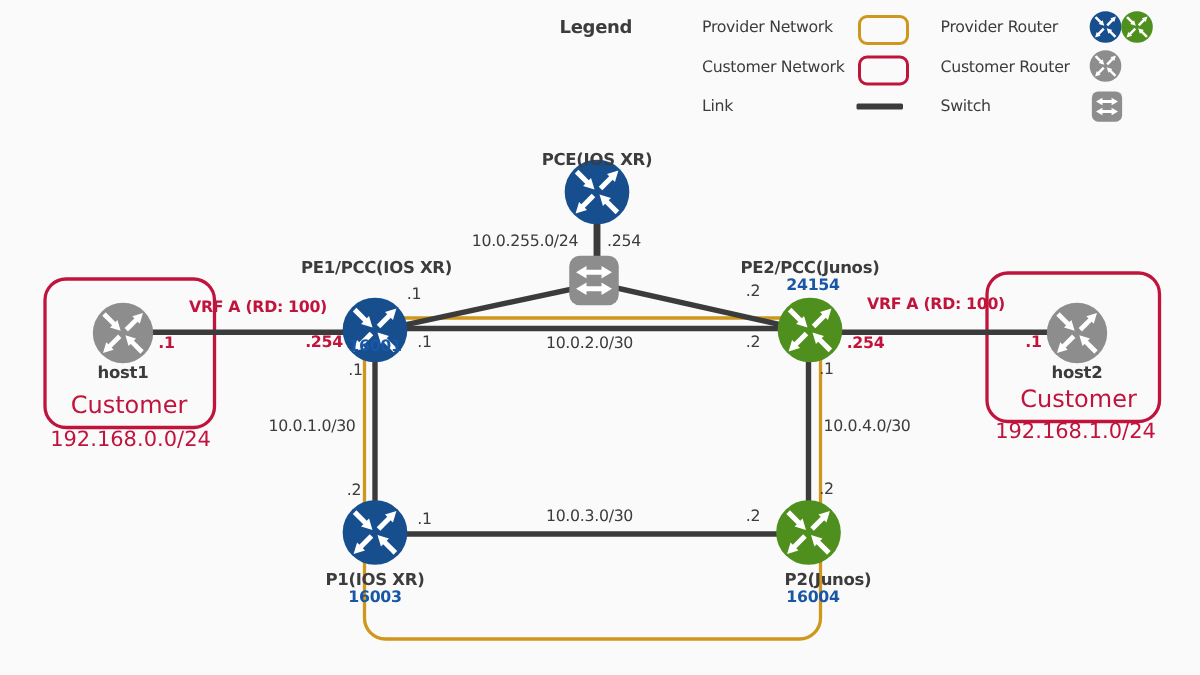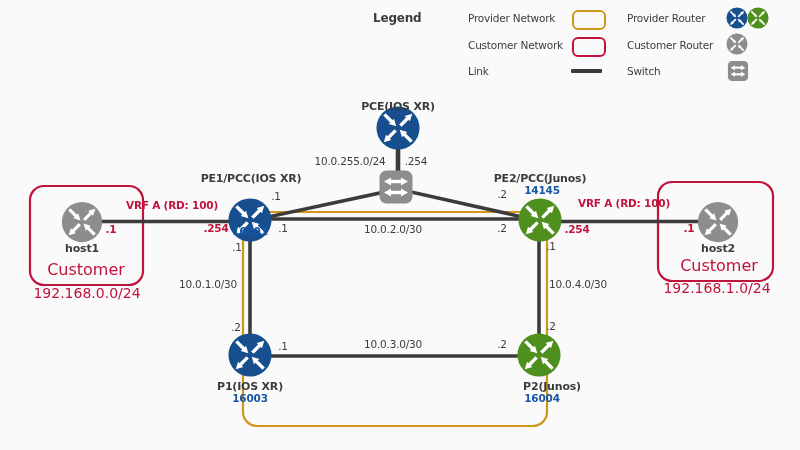--- a/index.html
+++ b/index.html
@@ -116,21 +116,21 @@
   <div class="swatch swatch-provider"></div>
   <div class="swatch swatch-customer"></div>
   <div class="swatch-link swatch" style="border-radius:1px;"></div>
 
   <div class="lbl name" style="left:398px; top:100px;">PCE(IOS XR)</div>
 
   <div class="lbl name" style="left:251px; top:172px;">PE1/PCC(IOS XR)</div>
   <div class="lbl sid" style="left:250px; top:184px;margin-top:41px;">16001</div>
 
   <div class="lbl name" style="left:540px; top:172px;">PE2/PCC(Junos)</div>
-  <div class="lbl sid" style="left:542px; top:184px;">14145</div>
+  <div class="lbl sid" style="left:542px; top:184px;">24154</div>
 
   <div class="lbl name" style="left:250px; top:380px;">P1(IOS XR)</div>
   <div class="lbl sid" style="left:250px; top:392px;">16003</div>
 
   <div class="lbl name" style="left:540px; top:380px;margin-left:12px;">P2(Junos)</div>
   <div class="lbl sid" style="left:542px; top:392px;">16004</div>
 
   <div class="lbl name" style="left:82px; top:242px;">host1</div>
   <div class="lbl name" style="left:718px; top:242px;">host2</div>
 

